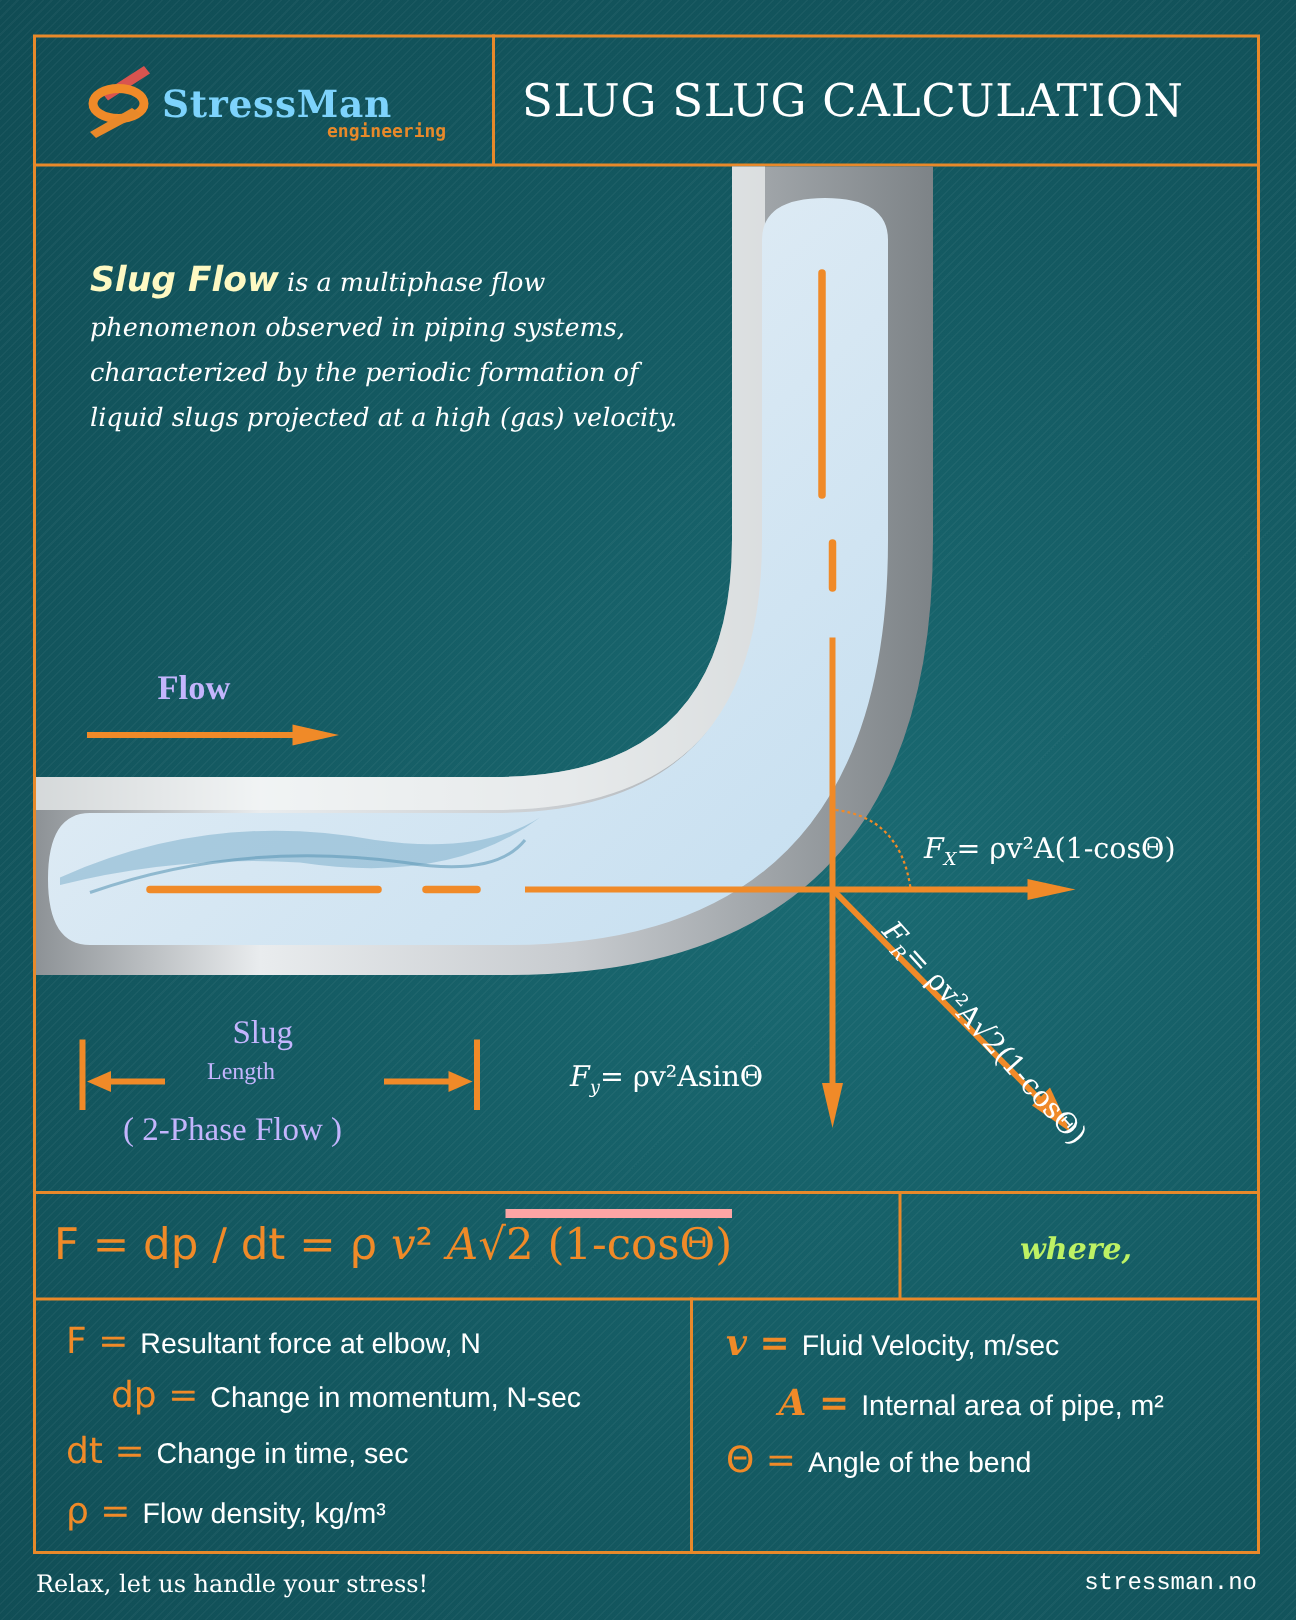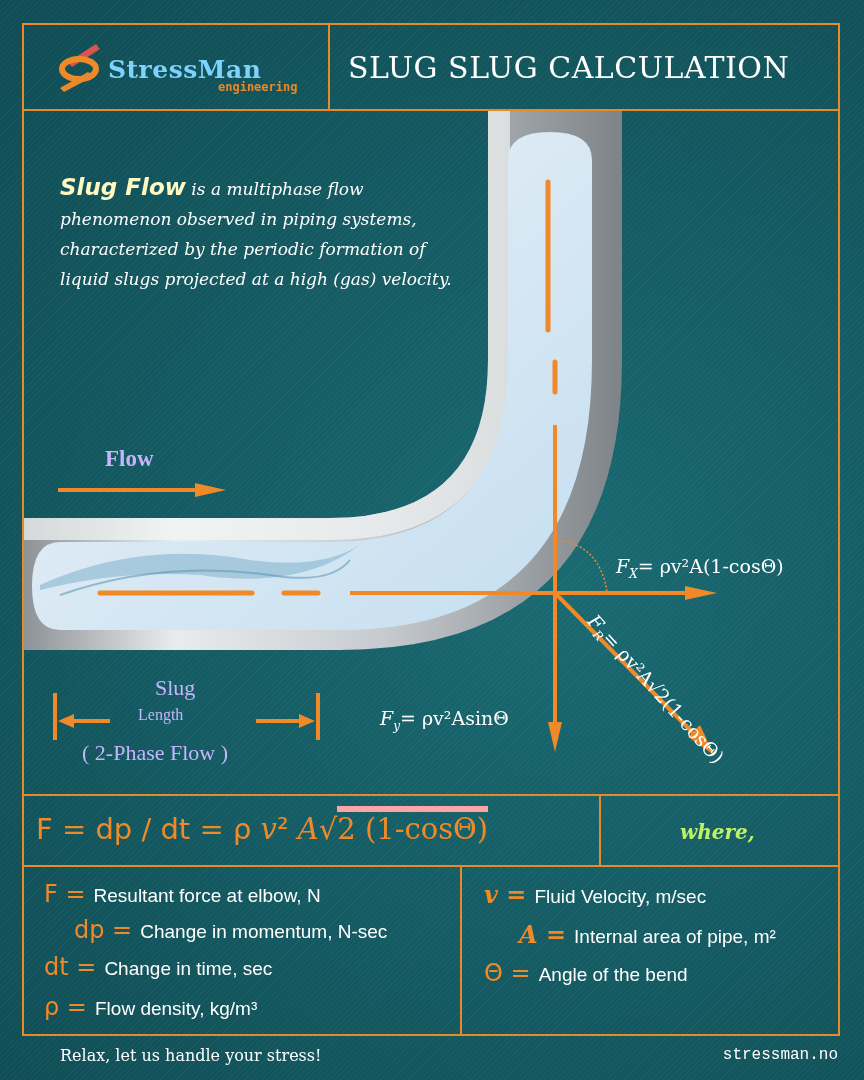--- a/index.html
+++ b/index.html
@@ -127,14 +127,14 @@
 
 <div class="var" style="left:44px;top:880px;"><span class="sym">F =</span><span>Resultant force at elbow, N</span></div>
 <div class="var" style="left:44px;top:916px;margin-left:30px;"><span class="sym">dp =</span><span>Change in momentum, N-sec</span></div>
 <div class="var" style="left:44px;top:953px;"><span class="sym">dt =</span><span>Change in time, sec</span></div>
 <div class="var" style="left:44px;top:993px;"><span class="sym">ρ =</span><span>Flow density, kg/m³</span></div>
 
 <div class="var" style="left:484px;top:880px;"><span class="sym it">v =</span><span>Fluid Velocity, m/sec</span></div>
 <div class="var" style="left:484px;top:920px;margin-left:35px;"><span class="sym it">A =</span><span>Internal area of pipe, m²</span></div>
 <div class="var" style="left:484px;top:959px;text-align:right;"><span class="sym">Θ =</span><span>Angle of the bend</span></div>
 
-<div class="footer" style="left:24px;margin-left:36px;">Relax, let us handle your stress!</div>
+<div class="footer" style="left:24px;">Relax, let us handle your stress!</div>
 <div class="footer" style="right:26px;font-family:Liberation Mono, monospace;">stressman.no</div>
 
 </body></html>

